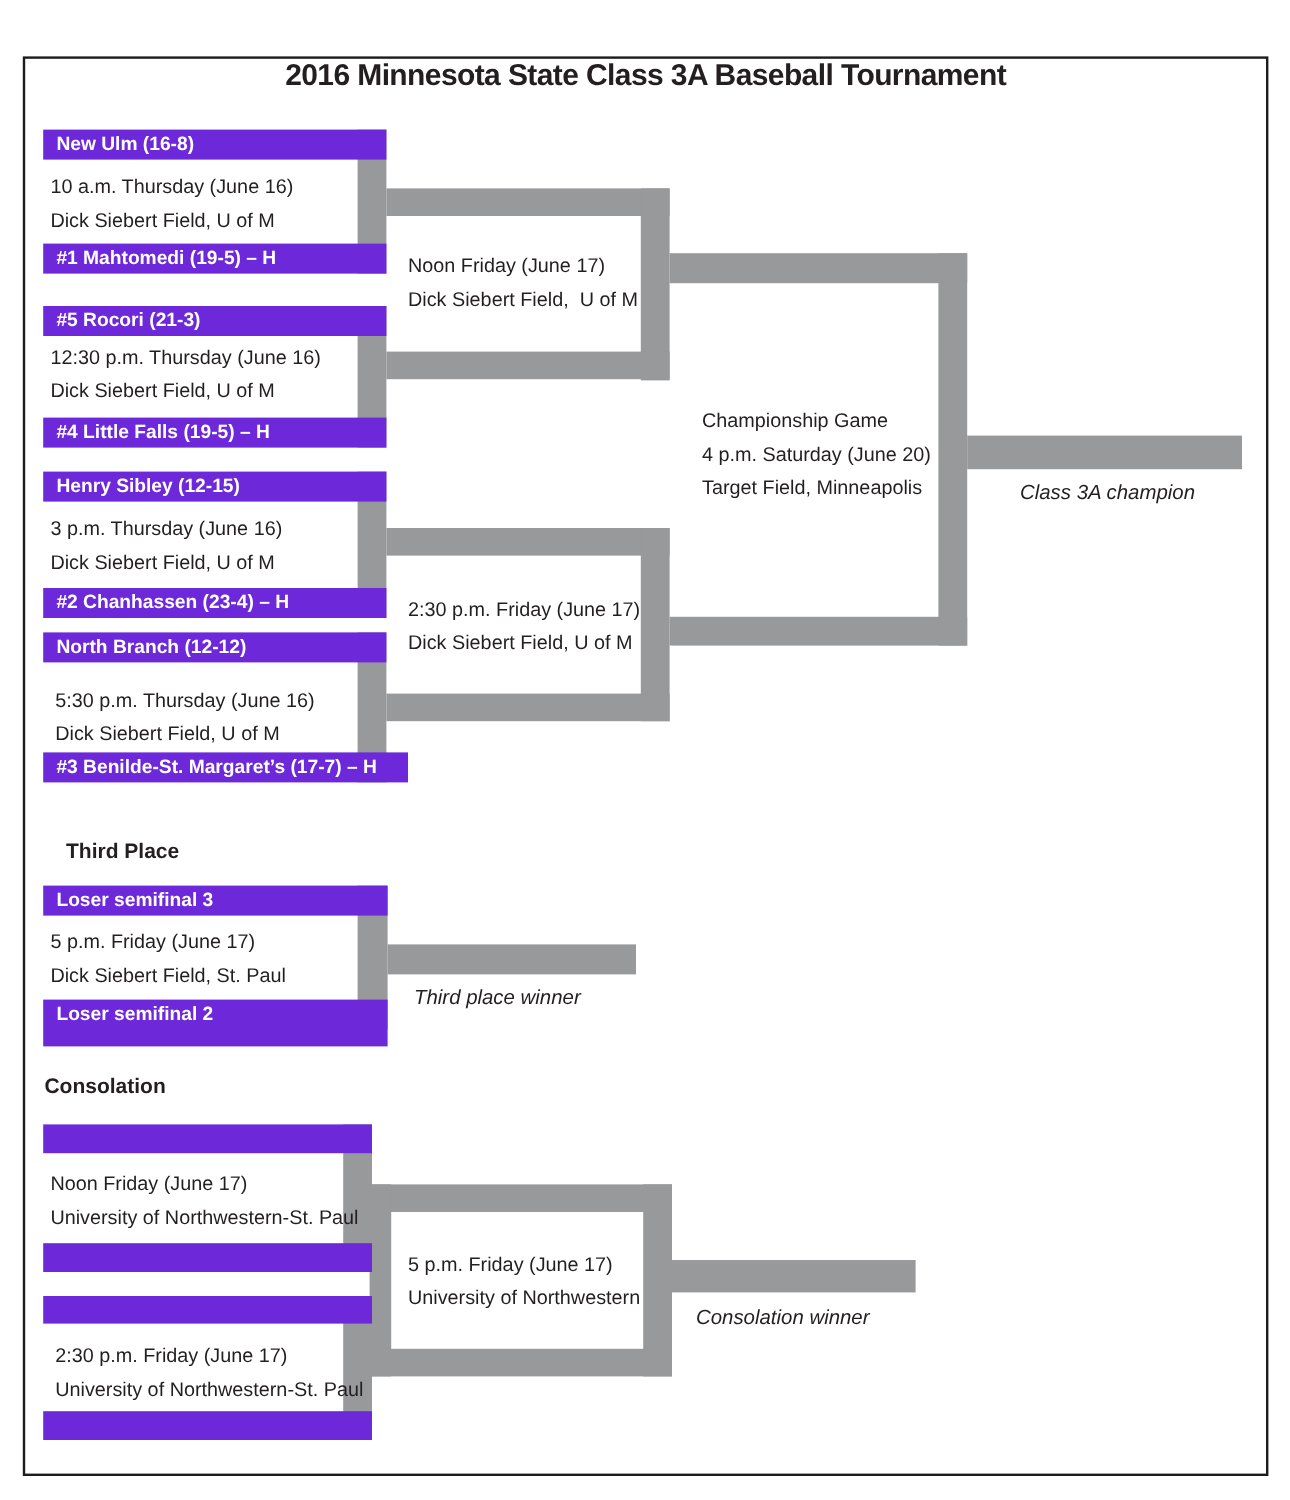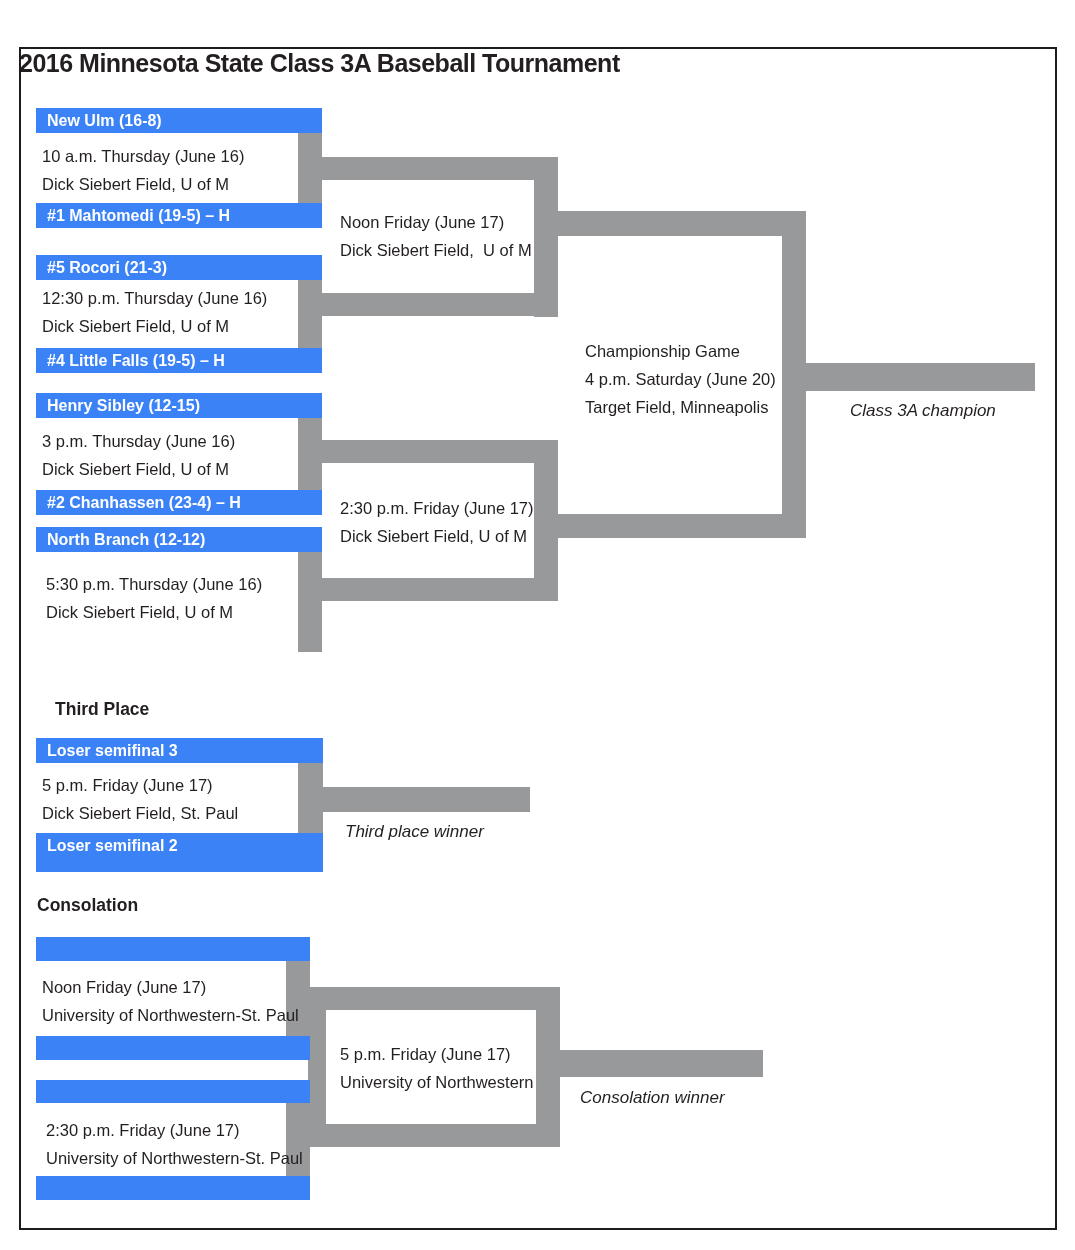--- a/index.html
+++ b/index.html
@@ -1,22 +1,22 @@
 <!DOCTYPE html>
 <html><head>
 <meta charset="utf-8">
 <style>
   html,body{margin:0;padding:0;background:#fff;}
   .canvas{position:relative;width:1075px;height:1250px;background:#ffffff;overflow:hidden;
           font-family:"Liberation Sans",sans-serif;color:#231f20;}
   .frame{position:absolute;left:19px;top:47px;width:1034px;height:1179px;border:2px solid #1c1c1c;}
-  .title{position:absolute;left:19px;top:49px;width:1038px;
+  .title{position:absolute;left:19px;top:49px;width:1038px;text-align:center;
          font-size:25px;font-weight:bold;letter-spacing:-0.5px;}
   .g{position:absolute;background:#97999b;}
-  .bar{position:absolute;background:#3b82f6;color:#ffffff;font-weight:bold;font-size:16px;
+  .bar{position:absolute;background:#6d28d9;color:#ffffff;font-weight:bold;font-size:16px;
        line-height:25px;padding-left:11px;box-sizing:border-box;white-space:pre;}
   .info{position:absolute;font-size:16.5px;}
   .info .line{line-height:28px;white-space:pre;}
   .heading{position:absolute;font-weight:bold;font-size:17.5px;}
   .winner{position:absolute;font-style:italic;font-size:17px;white-space:pre;}
 </style>
 </head>
 <body>
 
 <div class="canvas">
@@ -52,20 +52,21 @@
   <div class="g" style="left:308px;top:1124px;width:252px;height:23px"></div>
   <div class="g" style="left:560px;top:1050px;width:203px;height:27px"></div>
 
   <div class="bar" style="left:36px;top:108px;width:286px;height:25px">New Ulm (16-8)</div>
   <div class="bar" style="left:36px;top:203px;width:286px;height:25px">#1 Mahtomedi (19-5) – H</div>
   <div class="bar" style="left:36px;top:255px;width:286px;height:25px">#5 Rocori (21-3)</div>
   <div class="bar" style="left:36px;top:348px;width:286px;height:25px">#4 Little Falls (19-5) – H</div>
   <div class="bar" style="left:36px;top:393px;width:286px;height:25px">Henry Sibley (12-15)</div>
   <div class="bar" style="left:36px;top:490px;width:286px;height:25px">#2 Chanhassen (23-4) – H</div>
   <div class="bar" style="left:36px;top:527px;width:286px;height:25px">North Branch (12-12)</div>
+  <div class="bar" style="left:36px;top:627px;width:304px;height:25px">#3 Benilde-St. Margaret’s (17-7) – H</div>
 
   <div class="bar" style="left:36px;top:738px;width:287px;height:25px">Loser semifinal 3</div>
   <div class="bar" style="left:36px;top:833px;width:287px;height:39px">Loser semifinal 2</div>
 
   <div class="bar" style="left:36px;top:937px;width:274px;height:24px"></div>
   <div class="bar" style="left:36px;top:1036px;width:274px;height:24px"></div>
   <div class="bar" style="left:36px;top:1080px;width:274px;height:23px"></div>
   <div class="bar" style="left:36px;top:1176px;width:274px;height:24px"></div>
 
   <div class="info" style="left:42px;top:142px">

